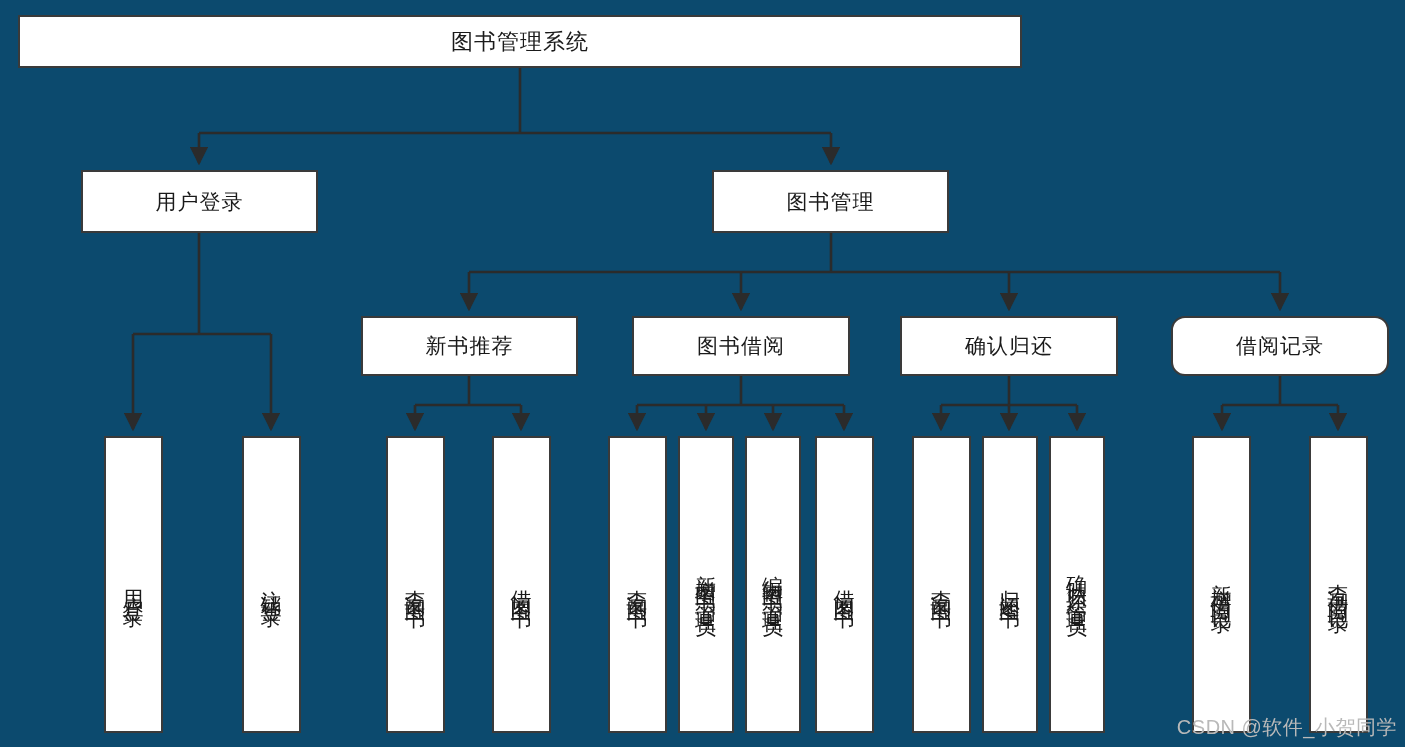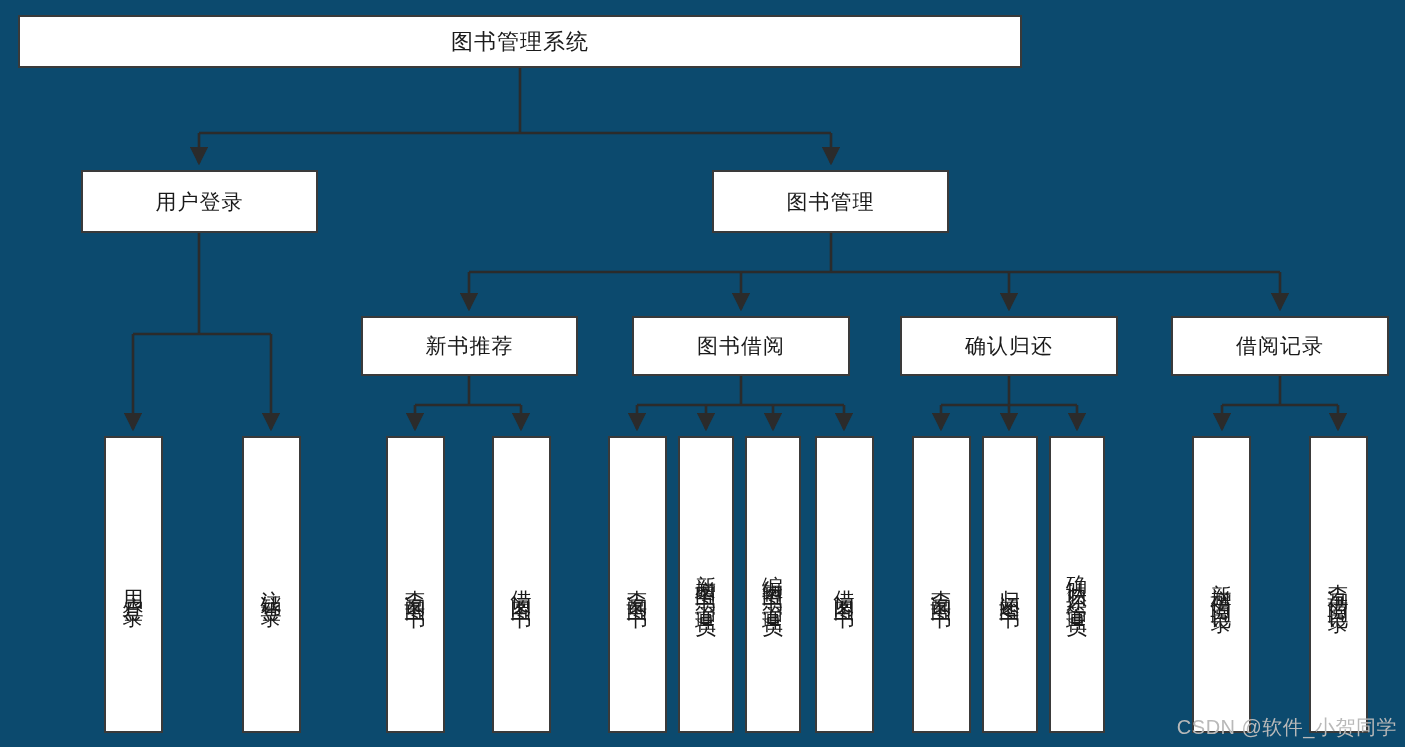--- a/index.html
+++ b/index.html
@@ -132,21 +132,21 @@
 
   <div class="node h" style="left:632px; top:316px; width:218px; height:60px;">
     <span>图书借阅</span>
   </div>
   <div class="node h" style="left:361px; top:316px; width:217px; height:60px;">
     <span>新书推荐</span>
   </div>
   <div class="node h" style="left:900px; top:316px; width:218px; height:60px;">
     <span>确认归还</span>
   </div>
-  <div class="node h" style="left:1171px; top:316px; width:218px; height:60px;">
+  <div class="node h" style="left:1171px; top:316px; width:218px; height:60px;border-radius:14px;">
     <span>借阅记录</span>
   </div>
 
   <div class="node v" style="left:104px; top:436px; width:59px; height:297px;">
     <span class="vtext">用户登录</span>
   </div>
   <div class="node v" style="left:242px; top:436px; width:59px; height:297px;">
     <span class="vtext">注销登录</span>
   </div>
 

